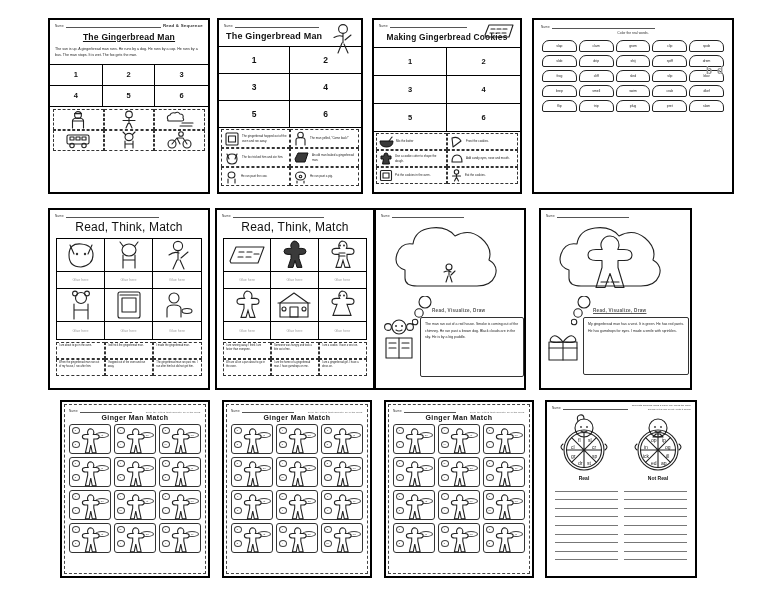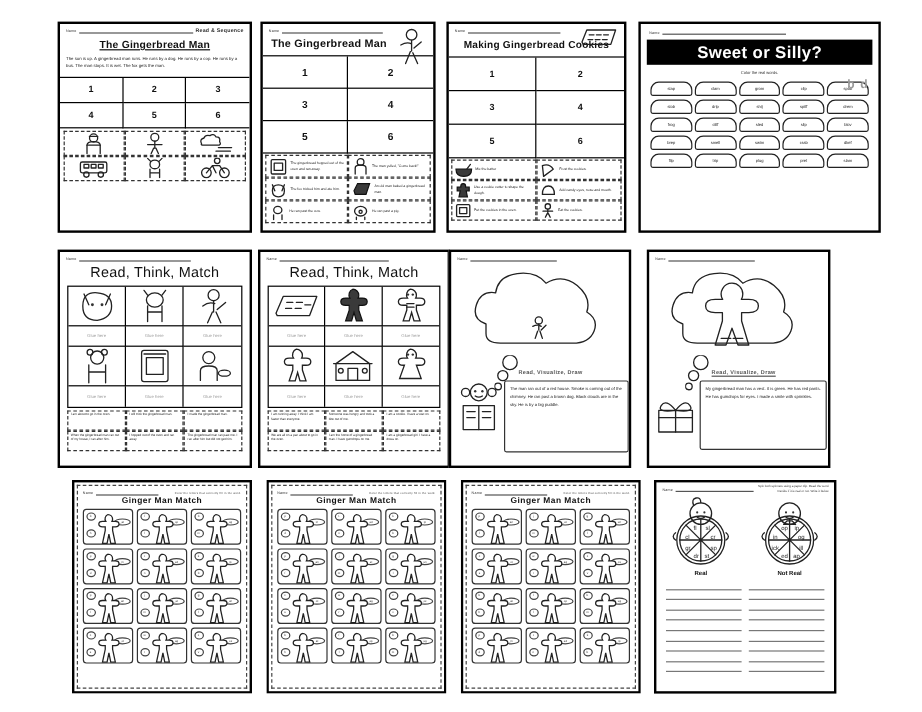--- a/index.html
+++ b/index.html
@@ -338,21 +338,20 @@
   </div>
 
   <div class="sheet thick" style="left:532px; top:18px; width:202px; height:176px;">
     <div class="pad" style="padding:4px 7px 2px; position:relative;">
       <div class="nameline" style="width:62%;">
         <span>Name</span>
         <span class="rule"></span>
       </div>
       <div class="bd-badge" style="position:absolute; right:8px; top:1px; font-size:10px;margin-top:44px;">b d</div>
     </div>
-    <div class="banner" style="font-size:14px; padding:2px 0 3px; margin:2px 5px 5px;">Sweet or Silly?</div>
     <div class="subline">Color the real words.</div>
     <div class="wordgrid" style="margin:5px 8px 0;">
       <div class="tombstone">slap</div>
       <div class="tombstone">clam</div>
       <div class="tombstone">grom</div>
       <div class="tombstone">clip</div>
       <div class="tombstone">spob</div>
 
       <div class="tombstone">slob</div>
       <div class="tombstone">drip</div>

